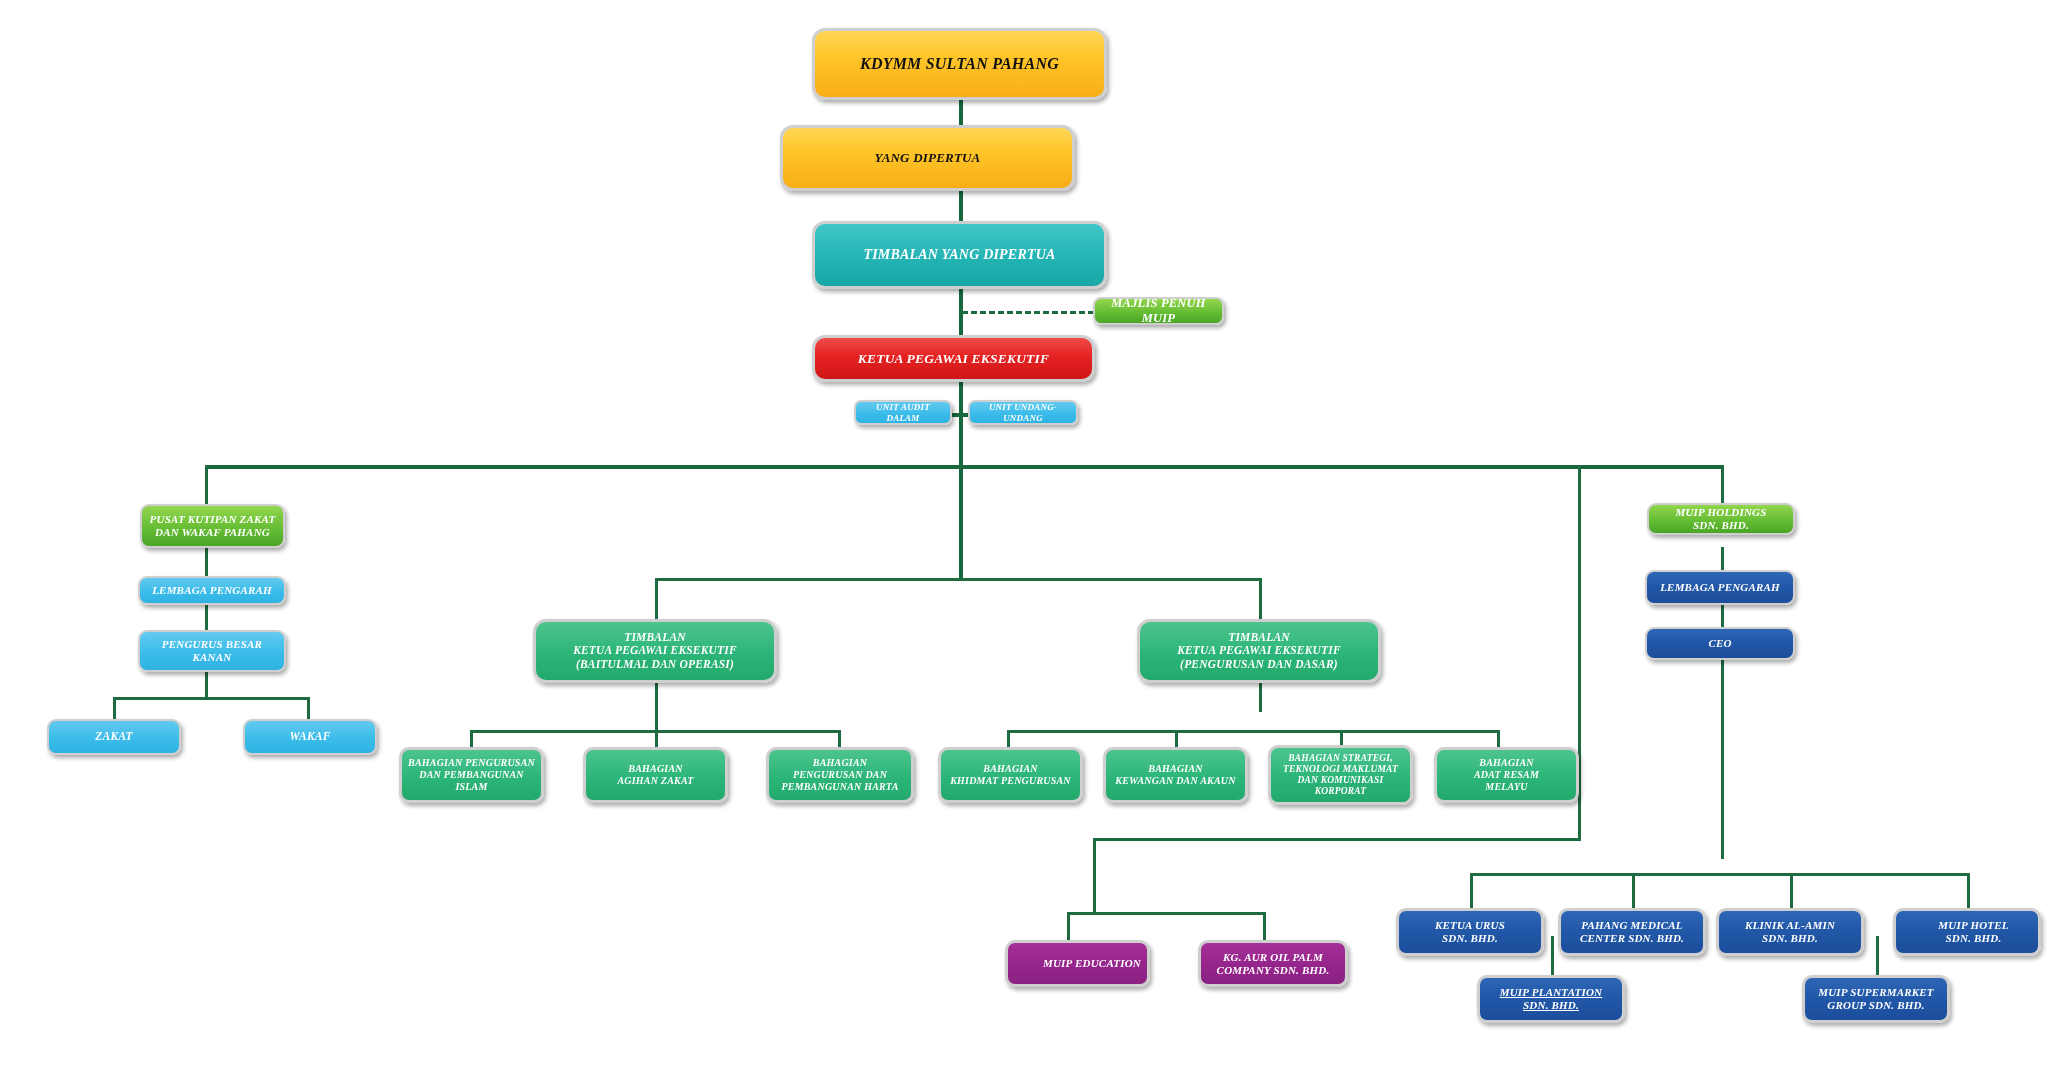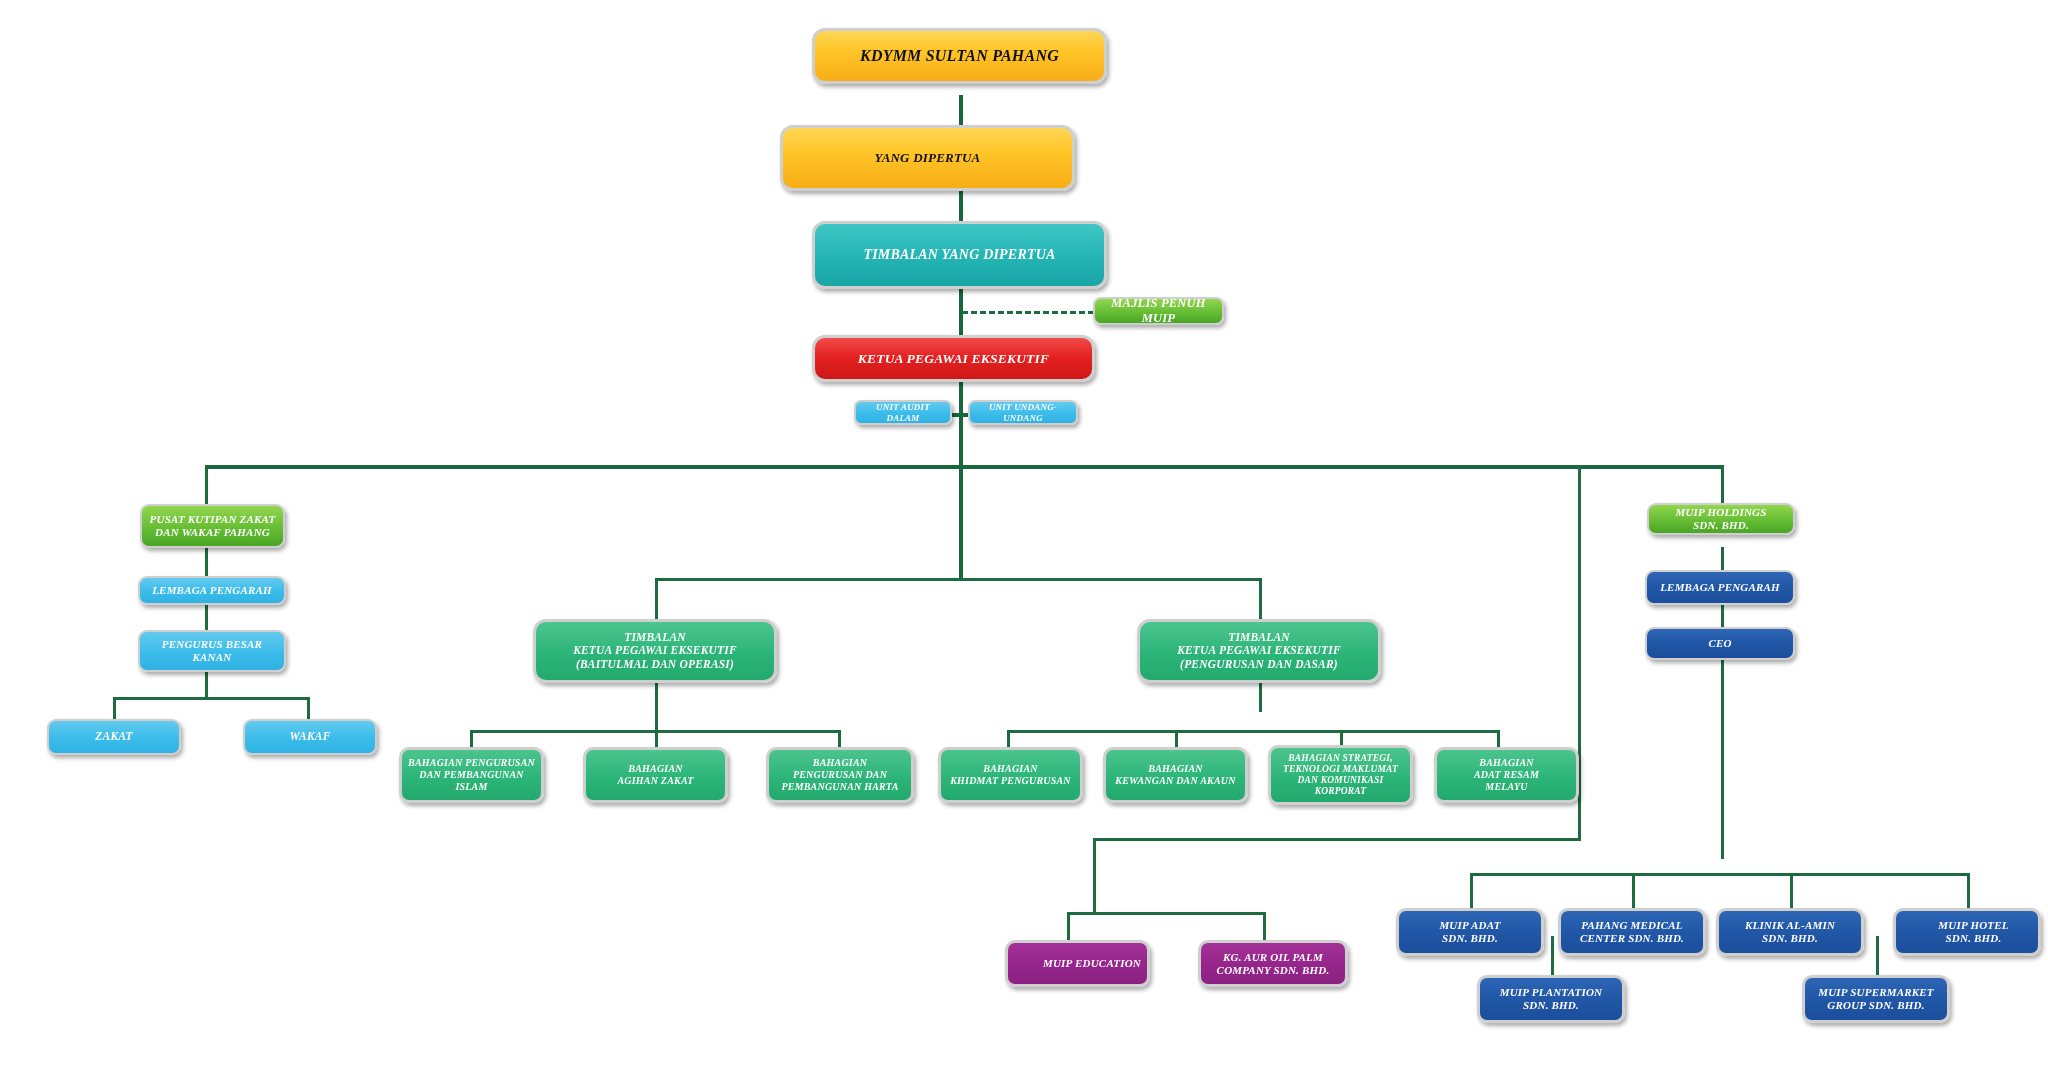--- a/index.html
+++ b/index.html
@@ -134,21 +134,21 @@
 
   <div class="ln v" style="left:1551px;top:936px;height:42px;"></div>
   <div class="ln v" style="left:1876px;top:936px;height:42px;"></div>
 
   <div class="ln h" style="left:1093px;top:838px;width:488px;"></div>
   <div class="ln v" style="left:1093px;top:838px;height:76px;"></div>
   <div class="ln h" style="left:1067px;top:912px;width:198px;"></div>
   <div class="ln v" style="left:1067px;top:912px;height:29px;"></div>
   <div class="ln v" style="left:1263px;top:912px;height:29px;"></div>
 
-  <div class="node c-gold" style="left:812px;top:28px;width:295px;height:56px;font-size:16px;">
+  <div class="node c-gold" style="left:812px;top:28px;width:295px;height:72px;font-size:16px;">
     <span>KDYMM SULTAN PAHANG</span>
   </div>
 
   <div class="node c-gold" style="left:780px;top:125px;width:295px;height:66px;font-size:13px;">
     <span>YANG DIPERTUA</span>
   </div>
 
   <div class="node c-teal" style="left:812px;top:221px;width:295px;height:68px;font-size:14px;">
     <span>TIMBALAN YANG DIPERTUA</span>
   </div>
@@ -259,41 +259,41 @@
   <div class="node c-purple" style="left:1005px;top:940px;width:145px;height:47px;font-size:11px;border-radius:10px;">
     <span style="white-space:pre-line;text-align:right;">MUIP EDUCATION</span>
   </div>
 
   <div class="node c-purple" style="left:1198px;top:940px;width:150px;height:47px;font-size:11px;border-radius:10px;">
     <span style="white-space:pre-line;">KG. AUR OIL PALM
 COMPANY SDN. BHD.</span>
   </div>
 
   <div class="node c-dblue" style="left:1396px;top:908px;width:148px;height:48px;font-size:11px;border-radius:10px;">
-    <span style="white-space:pre-line;">MUIP ADAT
+    <span style="white-space:pre-line;">KETUA URUS
 SDN. BHD.</span>
   </div>
 
   <div class="node c-dblue" style="left:1558px;top:908px;width:148px;height:48px;font-size:11px;border-radius:10px;">
     <span style="white-space:pre-line;">PAHANG MEDICAL
 CENTER SDN. BHD.</span>
   </div>
 
   <div class="node c-dblue" style="left:1716px;top:908px;width:148px;height:48px;font-size:11px;border-radius:10px;">
     <span style="white-space:pre-line;">KLINIK AL-AMIN
 SDN. BHD.</span>
   </div>
 
   <div class="node c-dblue" style="left:1893px;top:908px;width:148px;height:48px;font-size:11px;border-radius:10px;padding-left:19px;">
     <span style="white-space:pre-line;">MUIP HOTEL
 SDN. BHD.</span>
   </div>
 
   <div class="node c-dblue" style="left:1477px;top:975px;width:148px;height:48px;font-size:11px;border-radius:10px;">
-    <span style="white-space:pre-line;">MUIP PLANTATION
+    <span style="white-space:pre-line;text-decoration:underline;">MUIP PLANTATION
 SDN. BHD.</span>
   </div>
 
   <div class="node c-dblue" style="left:1802px;top:975px;width:148px;height:48px;font-size:11px;border-radius:10px;">
     <span style="white-space:pre-line;">MUIP SUPERMARKET
 GROUP SDN. BHD.</span>
   </div>
 
 </div>
 

